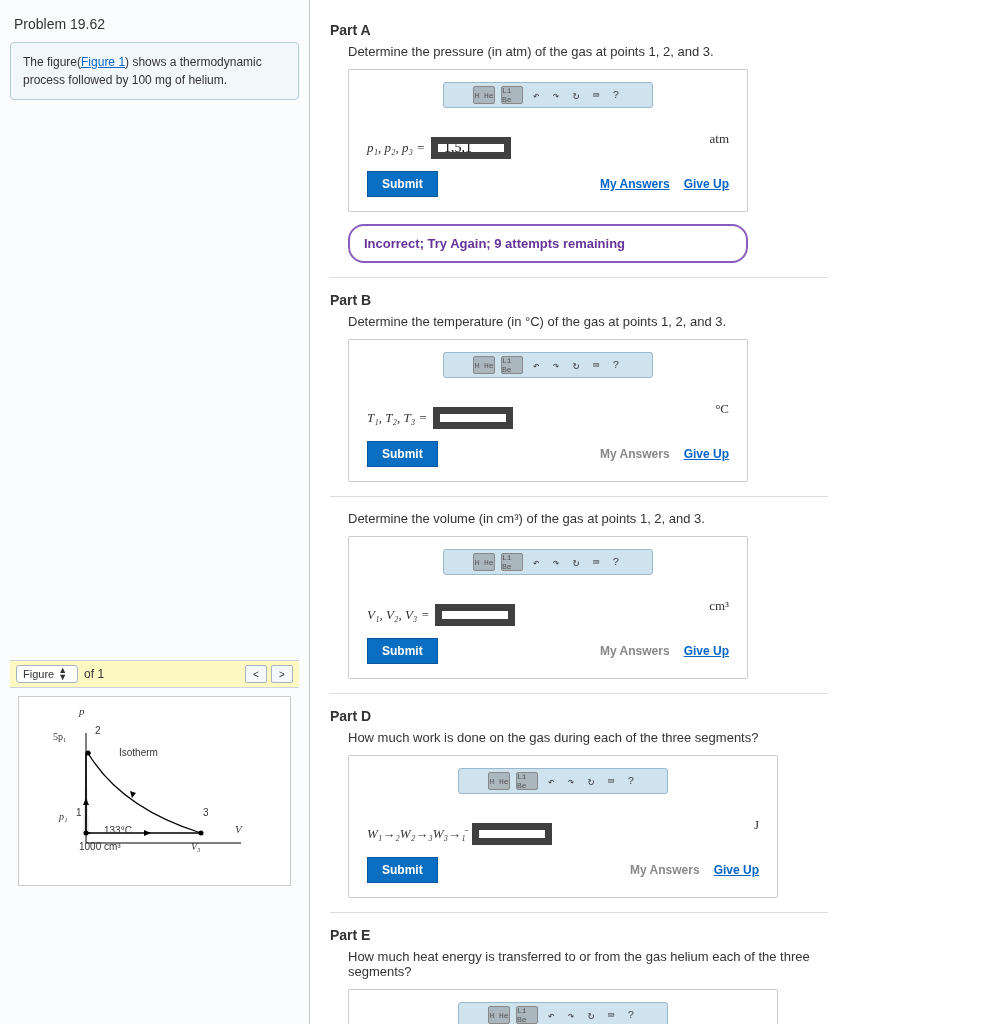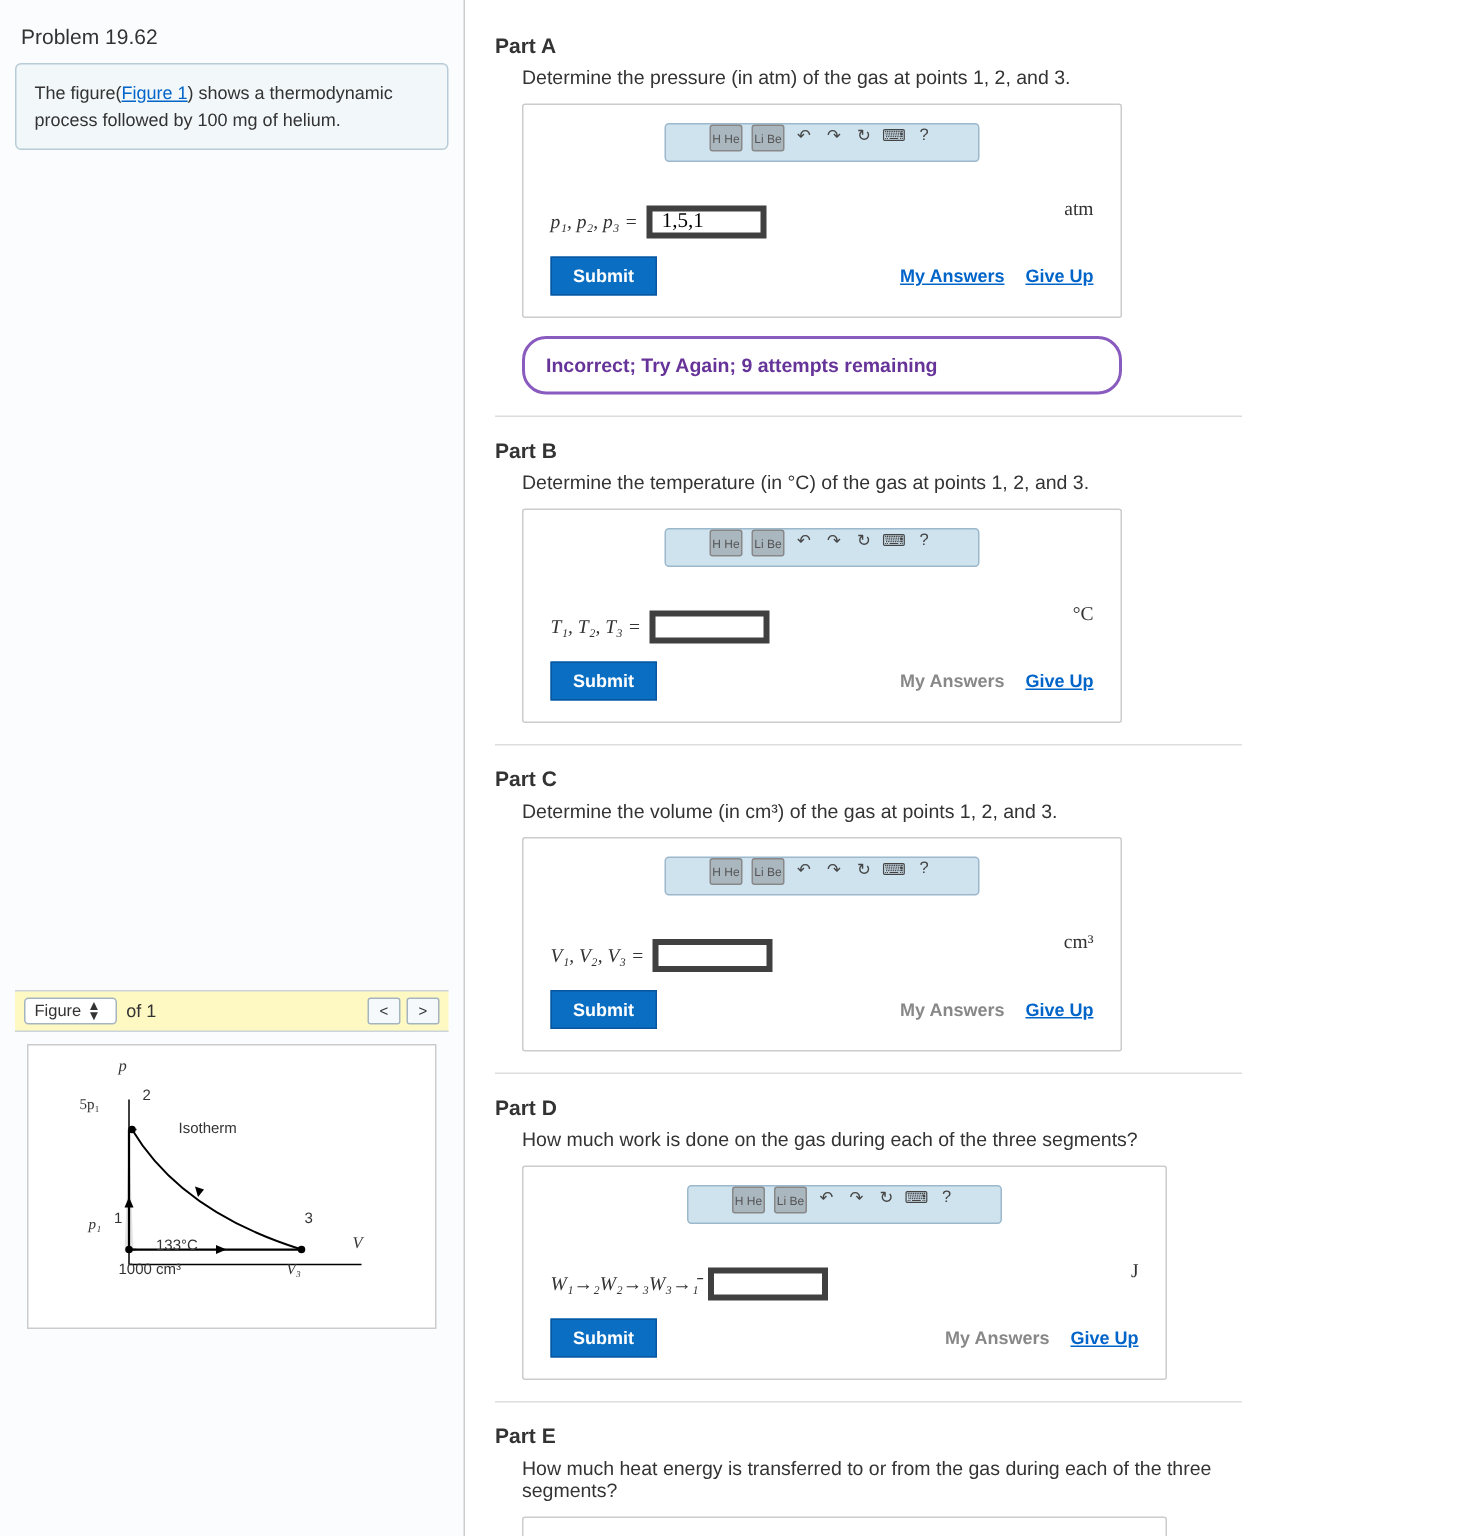--- a/index.html
+++ b/index.html
@@ -7,27 +7,27 @@
   .page { display: flex; width: 848px; }
   .left-col { width: 310px; background: #fafcfd; border-right: 1px solid #ccc; padding: 10px 10px 10px 10px; }
   .right-col { flex: 1; padding: 12px 20px; }
   .prob-title { font-size: 14px; padding: 6px 0 10px 4px; }
   .desc-box { border: 1px solid #b8ccd8; background: #f2f7fa; border-radius: 4px; padding: 10px 12px; font-size: 12px; line-height: 1.5; }
   .figlink { color: #0064c8; text-decoration: underline; }
   .part-title { font-weight: bold; font-size: 14px; margin: 10px 0 6px 0; }
   .part-prompt { margin: 0 0 10px 18px; font-size: 13px; }
   .answer-box { border: 1px solid #ccc; border-radius: 2px; margin: 0 0 12px 18px; padding: 12px 18px 14px 18px; width: 400px; }
   .answer-box.wide { width: 430px; }
-  .toolbar { background: #cfe3ef; border: 1px solid #9cb8cc; border-radius: 3px; height: 26px; display: flex; align-items: flex-start; justify-content: center; gap: 6px; width: 210px; margin: 0 auto 10px auto; font-size: 11px; color: #555; }
+  .toolbar { background: #cfe3ef; border: 1px solid #9cb8cc; border-radius: 3px; height: 26px; display: flex; align-items: center; justify-content: center; gap: 6px; width: 210px; margin: 0 auto 10px auto; font-size: 11px; color: #555; font-family: Liberation Mono, monospace; }
   .pt-btn { background: #aab7bf; border: 1px solid #888; height: 18px; width: 22px; display: inline-flex; align-items: center; justify-content: center; font-size: 8px; border-radius: 2px; cursor: pointer; }
   .tb-ico { width: 14px; height: 14px; display: inline-flex; align-items: center; justify-content: center; cursor: pointer; color: #444; }
   .input-row { display: flex; align-items: center; justify-content: space-between; margin-bottom: 12px; }
   .input-left { display: flex; align-items: center; gap: 6px; margin-top: 19px; }
   .var-label { font-style: italic; font-family: 'Times New Roman', serif; font-size: 13px; }
-  .ans-input { border: 4px solid #404040; height: 22px; width: 80px; padding: 2px 6px; font-size: 14px; font-family: 'Times New Roman', serif; }
+  .ans-input { border: 7px solid #404040; height: 22px; width: 80px; padding: 2px 6px; font-size: 14px; font-family: 'Times New Roman', serif; }
   .unit { font-family: 'Times New Roman', serif; font-size: 13px; }
   .btn-row { display: flex; align-items: center; gap: 14px; }
   .submit-btn { background: #0a6fc2; color: #fff; border: 1px solid #0856a0; padding: 5px 14px; font-weight: bold; font-size: 12px; cursor: pointer; }
   .link { color: #0064c8; text-decoration: underline; font-size: 12px; font-weight: bold; cursor: pointer; }
   .link.muted { color: #888; text-decoration: none; font-weight: bold; }
   .feedback-box { border: 2px solid #8a5bbf; border-radius: 16px; margin: 8px 0 2px 18px; padding: 10px 14px; width: 400px; color: #663399; font-weight: bold; font-size: 13px; }
   hr.sep { border: none; border-top: 1px solid #ddd; margin: 14px 0; }
   .fig-header { display: flex; align-items: center; justify-content: space-between; background: #fef9c3; border-top: 1px solid #cbd4da; border-bottom: 1px solid #cbd4da; padding: 4px 6px; margin-top: 560px; }
   .fig-select { border: 1px solid #a5b5c0; background: #fff; border-radius: 3px; padding: 1px 10px 1px 6px; font-size: 11px; display: inline-flex; align-items: center; cursor: pointer; }
   .nav-btn { border: 1px solid #a5b5c0; background: #f6f9fb; width: 22px; height: 18px; border-radius: 2px; cursor: pointer; display: inline-flex; align-items: center; justify-content: center; font-size: 10px; }
@@ -143,21 +143,20 @@
       <div class="btn-row">
         <button class="submit-btn">Submit</button>
         <span style="flex:1"></span>
         <span class="link muted">My Answers</span>
         <a class="link">Give Up</a>
       </div>
     </div>
 
     <hr class="sep">
 
-    <div class="part-title">Part C</div>
     <div class="part-prompt">Determine the volume (in cm³) of the gas at points 1, 2, and 3.</div>
     <div class="answer-box">
       <div class="toolbar">
         <span class="pt-btn">H He</span>
         <span class="pt-btn">Li Be</span>
         <span class="tb-ico">↶</span>
         <span class="tb-ico">↷</span>
         <span class="tb-ico">↻</span>
         <span class="tb-ico">⌨</span>
         <span class="tb-ico">?</span>
@@ -202,21 +201,21 @@
         <button class="submit-btn">Submit</button>
         <span style="flex:1"></span>
         <span class="link muted">My Answers</span>
         <a class="link">Give Up</a>
       </div>
     </div>
 
     <hr class="sep">
 
     <div class="part-title">Part E</div>
-    <div class="part-prompt">How much heat energy is transferred to or from the gas during each of the three segments?</div>
+    <div class="part-prompt">How much heat energy is transferred to or from the gas helium each of the three segments?</div>
     <div class="answer-box wide" style="padding-bottom:4px">
       <div class="toolbar">
         <span class="pt-btn">H He</span>
         <span class="pt-btn">Li Be</span>
         <span class="tb-ico">↶</span>
         <span class="tb-ico">↷</span>
         <span class="tb-ico">↻</span>
         <span class="tb-ico">⌨</span>
         <span class="tb-ico">?</span>
       </div>

